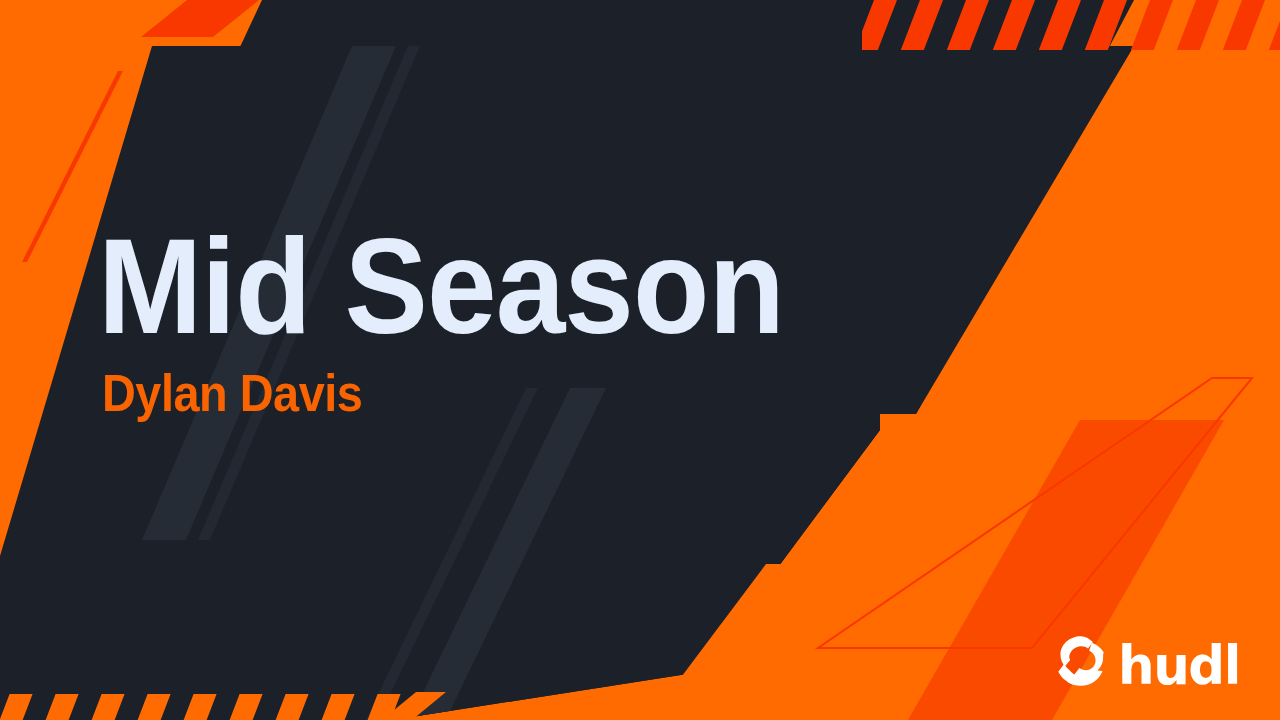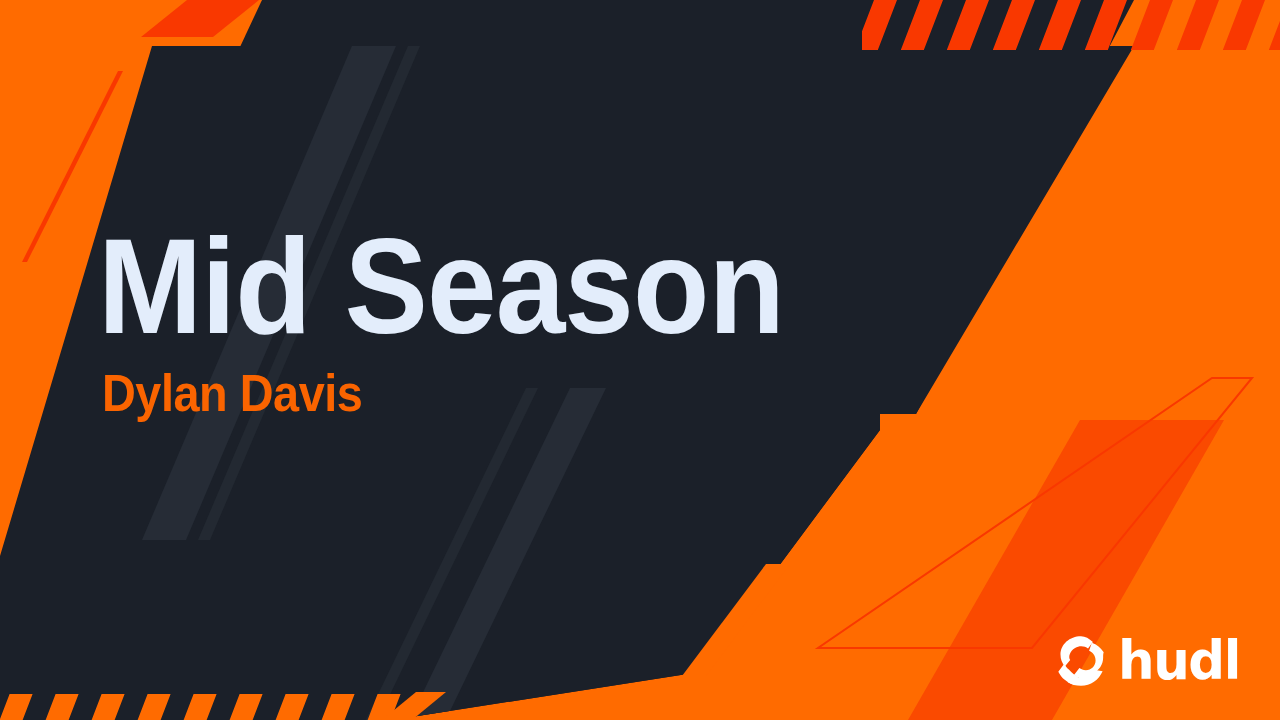--- a/index.html
+++ b/index.html
@@ -57,21 +57,21 @@
     transform-origin: left center;
     white-space: nowrap;
   }
 
   
   #brand-logo {
     position: absolute;
     right: 36px;
     bottom: 28px;
     display: flex;
-    align-items: flex-start;
+    align-items: flex-end;
     gap: 10px;
     z-index: 40;
   }
   #brand-logo .wordmark {
     font-family: "DejaVu Sans", sans-serif;
     font-weight: bold;
     font-size: 53px;
     line-height: 1;
     color: #ffffff;
     letter-spacing: -1.5px;

